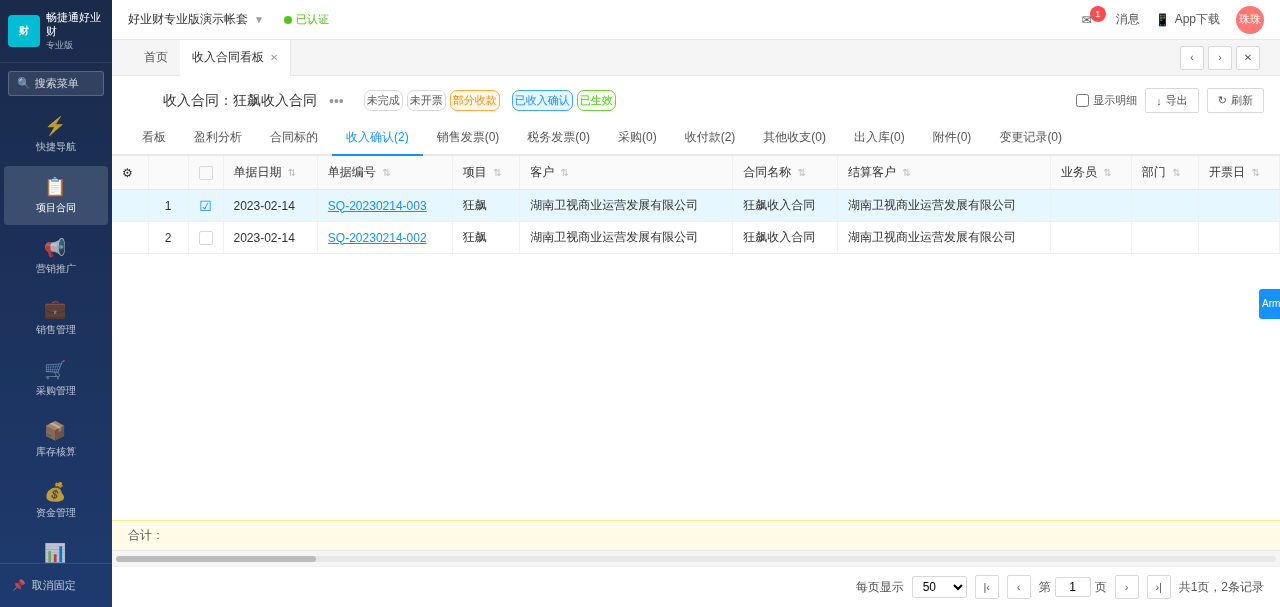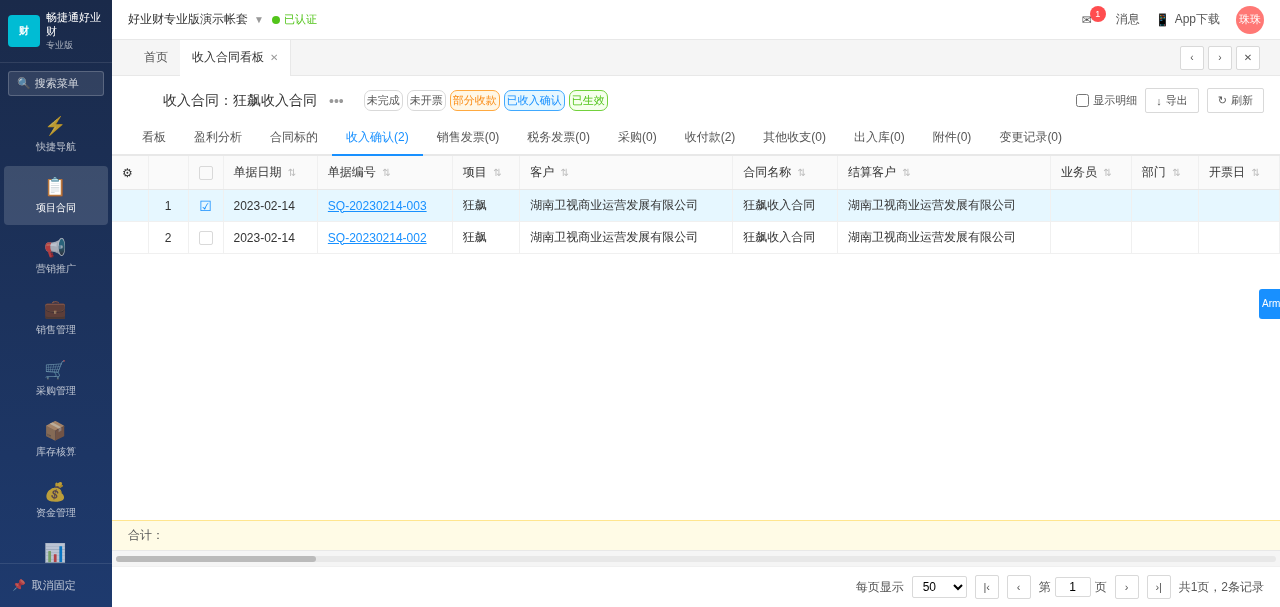--- a/index.html
+++ b/index.html
@@ -20,21 +20,21 @@
     .sidebar-item-icon { font-size: 18px; margin-bottom: 3px; }
     .sidebar-item-label { font-size: 10px; text-align: center; }
     .sidebar-bottom { padding: 8px; border-top: 1px solid rgba(255,255,255,0.1); }
     .sidebar-bottom-item { display: flex; align-items: center; gap: 6px; padding: 6px 4px; color: rgba(255,255,255,0.7); cursor: pointer; font-size: 11px; }
 
     
     .main { flex: 1; display: flex; flex-direction: column; height: 607px; overflow: hidden; }
 
     
     .top-header { background: white; padding: 0 16px; height: 40px; display: flex; align-items: center; justify-content: space-between; border-bottom: 1px solid #e8e8e8; flex-shrink: 0; }
-    .top-header-left { display: flex; gap: 8px; }
+    .top-header-left { display: flex; gap: 20px; }
     .company-selector { display: flex; align-items: center; gap: 6px; color: #333; font-size: 12px; cursor: pointer; }
     .company-selector-arrow { color: #999; font-size: 10px; }
     .auth-badge { display: flex; align-items: center; gap: 4px; color: #52c41a; font-size: 11px; }
     .auth-dot { width: 8px; height: 8px; background: #52c41a; border-radius: 50%; }
     .top-header-right { display: flex; align-items: center; gap: 16px; }
     .header-action { display: flex; align-items: center; gap: 4px; cursor: pointer; color: #555; font-size: 12px; }
     .header-action .badge { background: #ff4d4f; color: white; border-radius: 50%; width: 16px; height: 16px; font-size: 9px; display: flex; align-items: center; justify-content: center; position: relative; top: -6px; left: -6px; }
     .avatar { width: 28px; height: 28px; background: #ff7875; border-radius: 50%; display: flex; align-items: center; justify-content: center; color: white; font-size: 11px; }
 
     
@@ -49,21 +49,21 @@
     
     .content { flex: 1; display: flex; flex-direction: column; overflow: hidden; background: white; }
 
     
     .page-header { padding: 12px 16px 0; display: flex; align-items: center; gap: 12px; flex-shrink: 0; }
     .page-title { font-size: 14px; color: #333; font-weight: 500; padding-left: 35px; }
     .page-more { color: #999; cursor: pointer; font-size: 14px; }
     .status-buttons { display: flex; gap: 4px; margin-left: 8px; }
     .status-btn { padding: 2px 2px; border: 1px solid #d9d9d9; border-radius: 7px; font-size: 11px; cursor: pointer; background: white; color: #555; }
     .status-btn.active-orange { background: #fff7e6; border-color: #ffa940; color: #fa8c16; }
-    .status-btn.active-blue { background: #e6f7ff; border-color: #40a9ff; color: #1890ff; }
+    .status-btn.active-blue { background: #e6f7ff; border-color: #40a9ff; color: #1890ff; margin-left: 8px; }
     .status-btn.active-green { background: #f6ffed; border-color: #73d13d; color: #52c41a; }
     .page-actions { margin-left: auto; display: flex; gap: 8px; align-items: center; }
     .page-action-btn { display: flex; align-items: center; gap: 4px; padding: 4px 10px; border: 1px solid #d9d9d9; border-radius: 2px; background: white; cursor: pointer; font-size: 11px; color: #555; }
     .show-detail-check { display: flex; align-items: center; gap: 4px; font-size: 11px; color: #555; }
 
     
     .sub-tabs { display: flex; border-bottom: 2px solid #e8e8e8; padding: 0 16px; margin-top: 8px; flex-shrink: 0; }
     .sub-tab { padding: 8px 14px; font-size: 12px; color: #555; cursor: pointer; border-bottom: 2px solid transparent; margin-bottom: -2px; }
     .sub-tab.active { color: #1890ff; border-bottom-color: #1890ff; font-weight: 500; }
 

